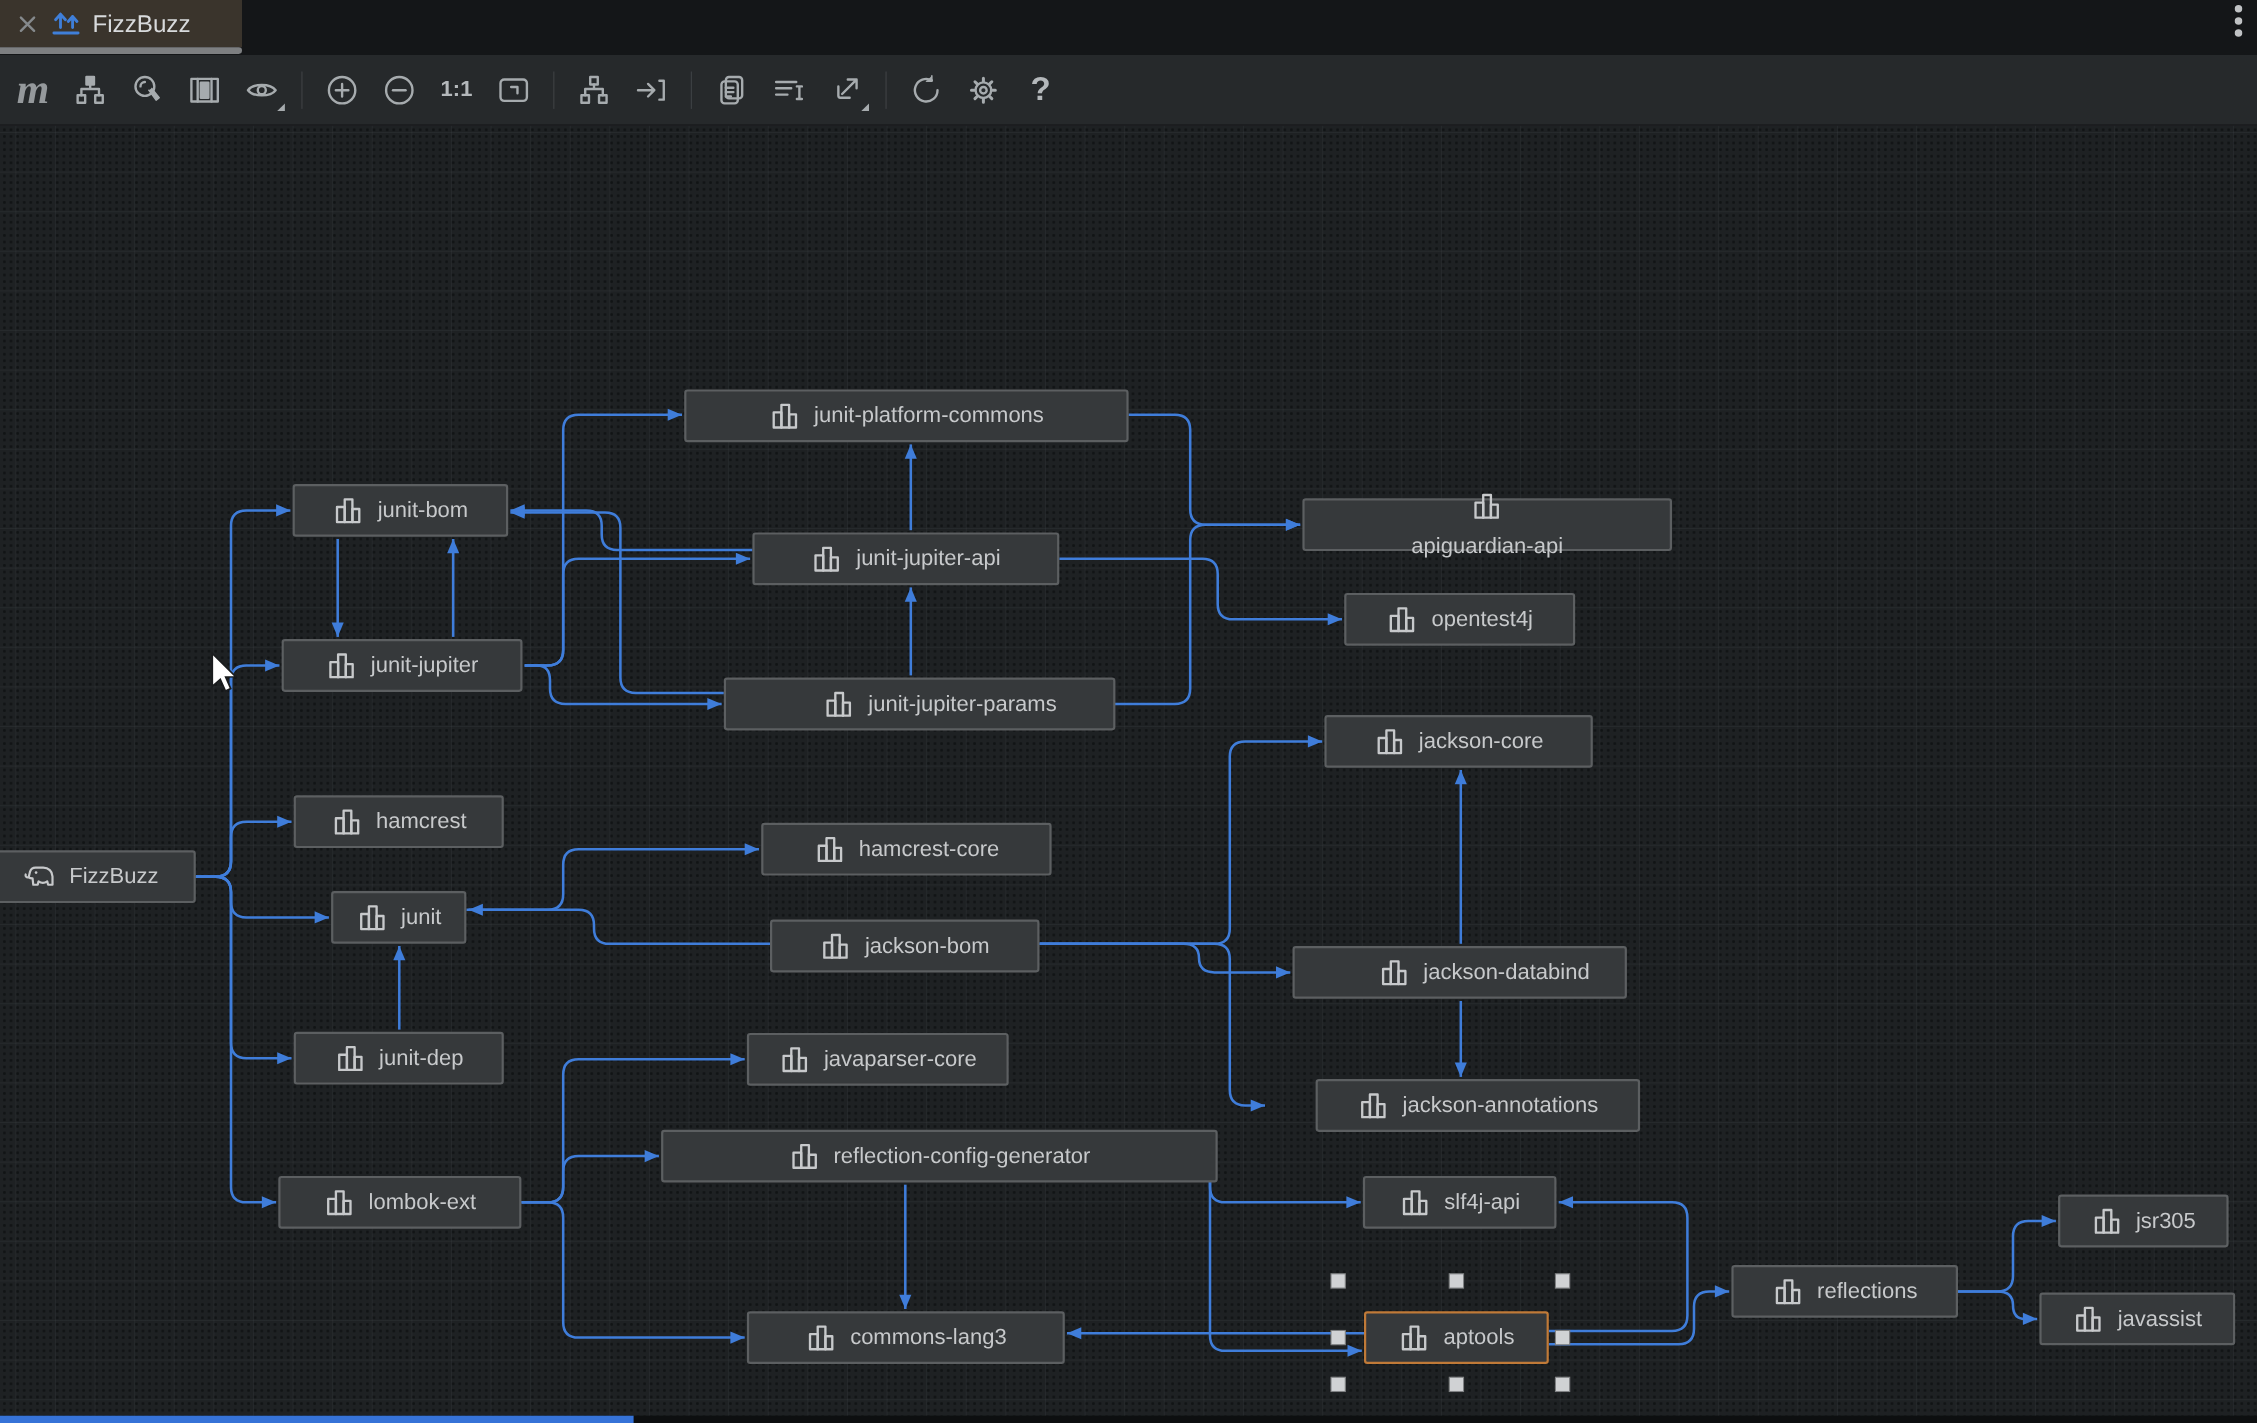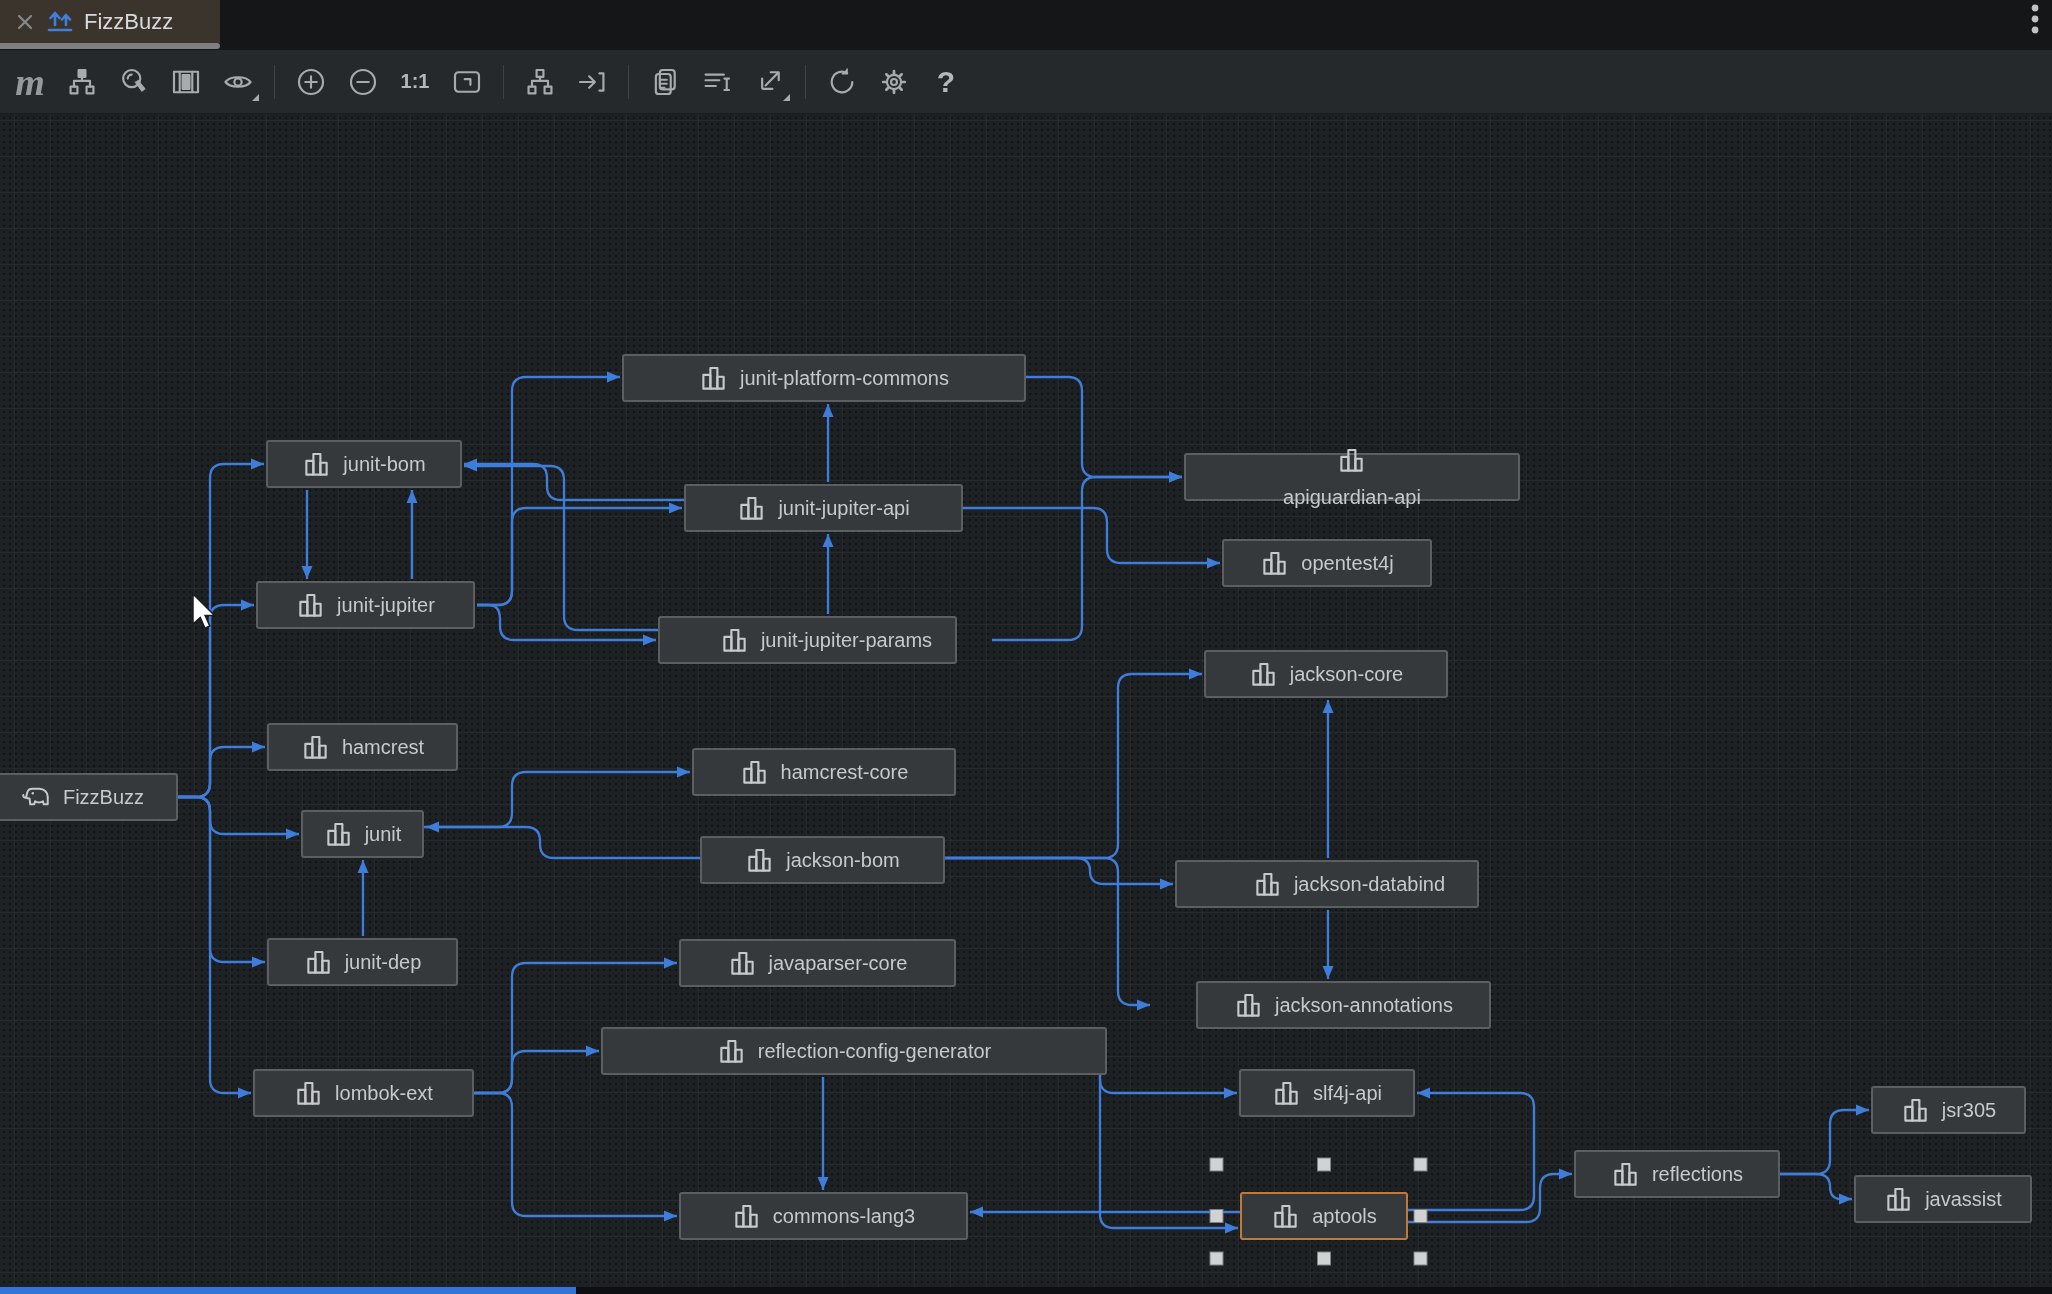--- a/index.html
+++ b/index.html
@@ -324,21 +324,21 @@
     <div class="node" style="left: 256px; top: 581px; width: 219px;">
       <span class="nicon">
         <svg width="30" height="30" viewBox="0 0 24 24" fill="none" stroke="#c7c9cb" stroke-width="1.7" stroke-linejoin="round">
   <rect x="3.5" y="9.5" width="5.6" height="11"></rect>
           <rect x="9.1" y="4" width="5.6" height="16.5"></rect>
           <rect x="14.7" y="11" width="5" height="9.5"></rect>
         </svg>
       </span>
       <span>junit-jupiter</span>
     </div>
-    <div class="node" style="left: 658px; top: 616px; width: 299px; padding-left: 37px;">
+    <div class="node" style="left: 658px; top: 616px; width: 356px; padding-left: 37px;">
       <span class="nicon">
         <svg width="30" height="30" viewBox="0 0 24 24" fill="none" stroke="#c7c9cb" stroke-width="1.7" stroke-linejoin="round">
   <rect x="3.5" y="9.5" width="5.6" height="11"></rect>
           <rect x="9.1" y="4" width="5.6" height="16.5"></rect>
           <rect x="14.7" y="11" width="5" height="9.5"></rect>
         </svg>
       </span>
       <span>junit-jupiter-params</span>
     </div>
     <div class="node" style="left: 1204px; top: 650px; width: 244px;">
@@ -404,21 +404,21 @@
     <div class="node" style="left: 267px; top: 938px; width: 191px;">
       <span class="nicon">
         <svg width="30" height="30" viewBox="0 0 24 24" fill="none" stroke="#c7c9cb" stroke-width="1.7" stroke-linejoin="round">
   <rect x="3.5" y="9.5" width="5.6" height="11"></rect>
           <rect x="9.1" y="4" width="5.6" height="16.5"></rect>
           <rect x="14.7" y="11" width="5" height="9.5"></rect>
         </svg>
       </span>
       <span>junit-dep</span>
     </div>
-    <div class="node" style="left: 679px; top: 939px; width: 277px;">
+    <div class="node" style="left: 679px; top: 939px; width: 238px;">
       <span class="nicon">
         <svg width="30" height="30" viewBox="0 0 24 24" fill="none" stroke="#c7c9cb" stroke-width="1.7" stroke-linejoin="round">
   <rect x="3.5" y="9.5" width="5.6" height="11"></rect>
           <rect x="9.1" y="4" width="5.6" height="16.5"></rect>
           <rect x="14.7" y="11" width="5" height="9.5"></rect>
         </svg>
       </span>
       <span>javaparser-core</span>
     </div>
     <div class="node" style="left: 1196px; top: 981px; width: 295px;">

